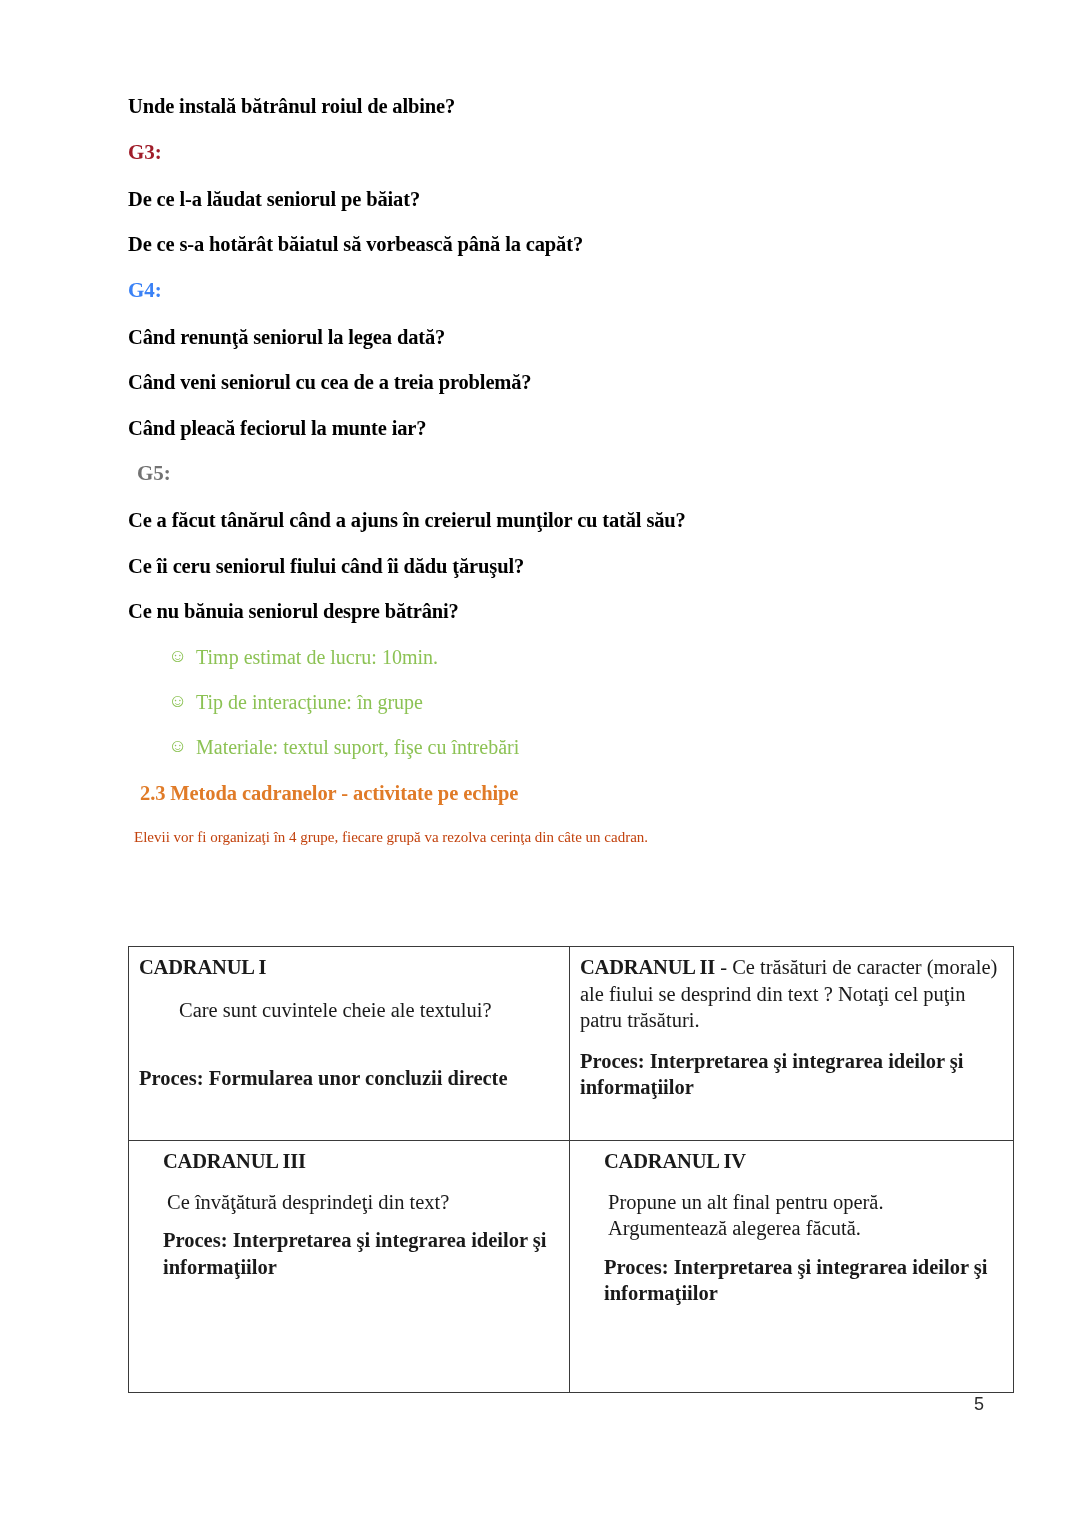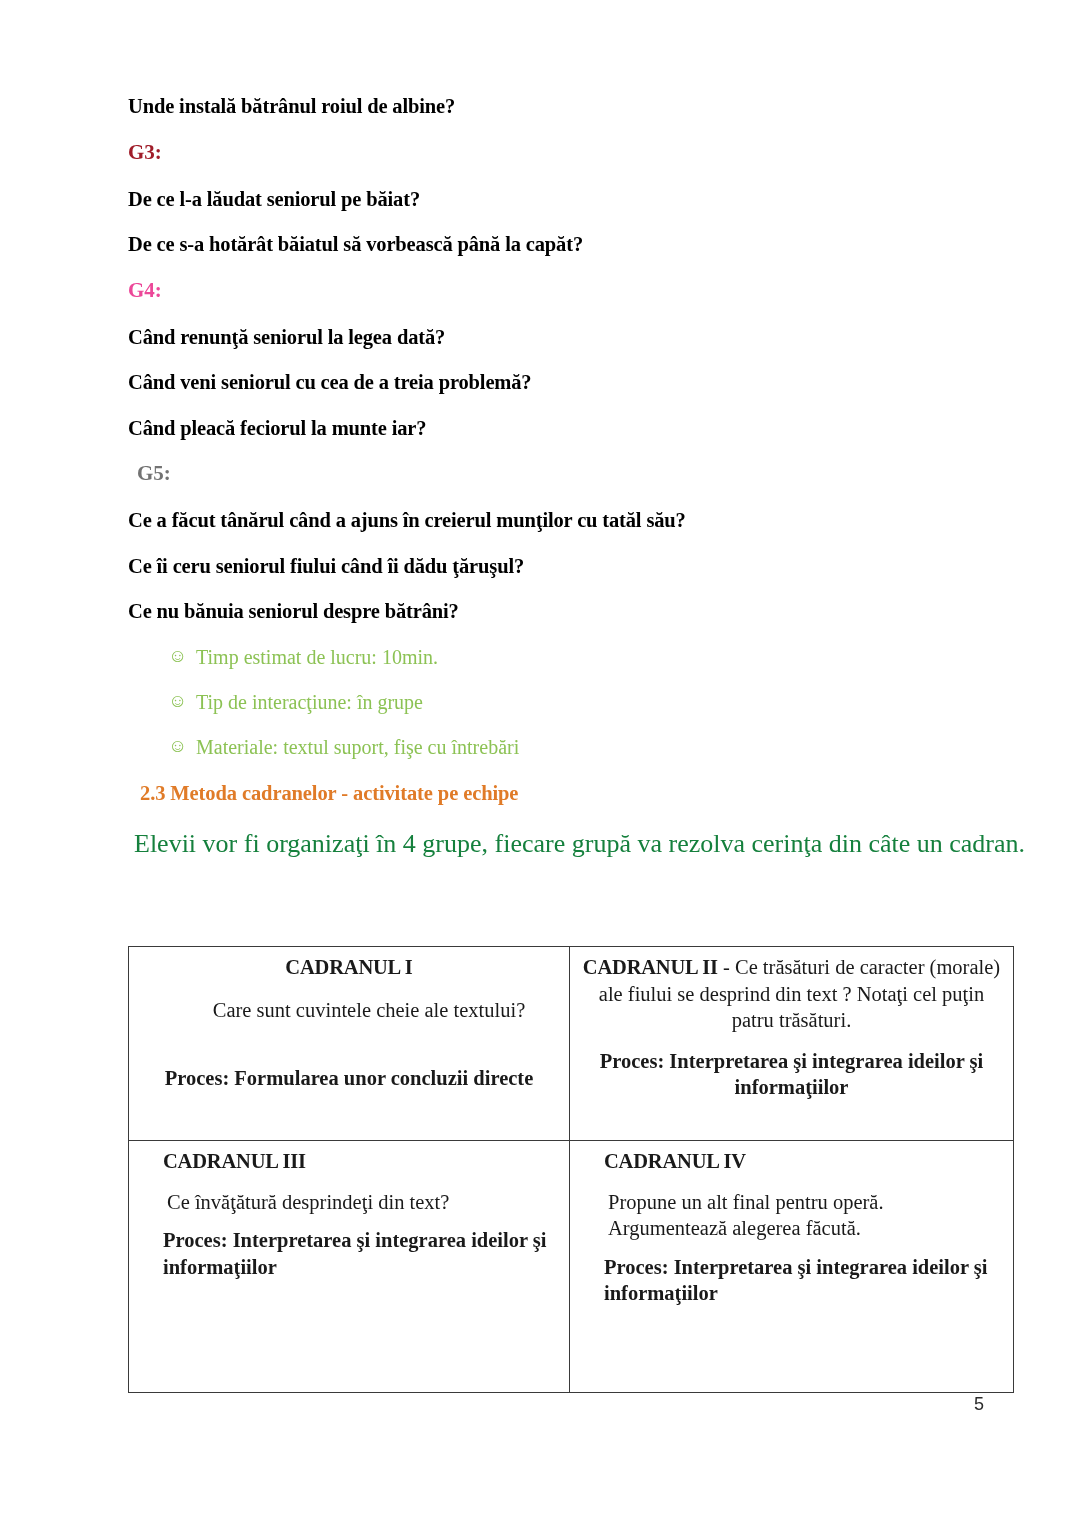--- a/index.html
+++ b/index.html
@@ -44,21 +44,21 @@
   }
 
   .grp {
     font-family: "Liberation Serif", "DejaVu Serif", serif;
     font-weight: bold;
     font-size: 21px;
     line-height: 1.0;
     margin: 0 0 26px 0;
   }
   .grp.g3 { color: #a01d2a; }
-  .grp.g4 { color: #ec4899; }
+  .grp.g4 { color: #3b82f6; }
   .grp.g5 { color: #737373; padding-left: 9px; }
 
   .bullets {
     margin: 0;
     padding: 0;
     list-style: none;
   }
   .bullets li {
     color: #8cc254;
     font-family: "Liberation Serif", "DejaVu Serif", serif;
@@ -85,22 +85,22 @@
     font-family: "Liberation Serif", "DejaVu Serif", serif;
     font-weight: bold;
     font-size: 20.5px;
     color: #e07b28;
     margin: 18px 0 24px 12px;
     letter-spacing: -0.1px;
   }
 
   .intro {
     font-family: "Liberation Serif", "DejaVu Serif", serif;
-    font-size: 26px;
-    color: #15803d;
+    font-size: 15px;
+    color: #c2410c;
     margin: 0 0 22px 0;
     padding-left: 6px;
     white-space: nowrap;
   }
 
   
   table.cadrane {
     position: absolute;
     left: 128px;
     top: 946px;
@@ -113,21 +113,21 @@
     vertical-align: top;
     padding: 7px 10px 8px 10px;
     font-family: "Liberation Serif", "DejaVu Serif", serif;
     font-size: 20px;
     line-height: 1.30;
     color: #1a1a1a;
   }
   table.cadrane td.left  { width: 420px; }
   table.cadrane td.right { width: 423px; }
 
-  tr.row1 td { height: 178px; text-align: center; }
+  tr.row1 td { height: 178px; }
   tr.row2 td { height: 236px; padding-left: 34px; }
 
   .cad-title {
     font-weight: bold;
     font-size: 20.5px;
     letter-spacing: -0.2px;
   }
   .cad-q {
     font-size: 20.5px;
   }

